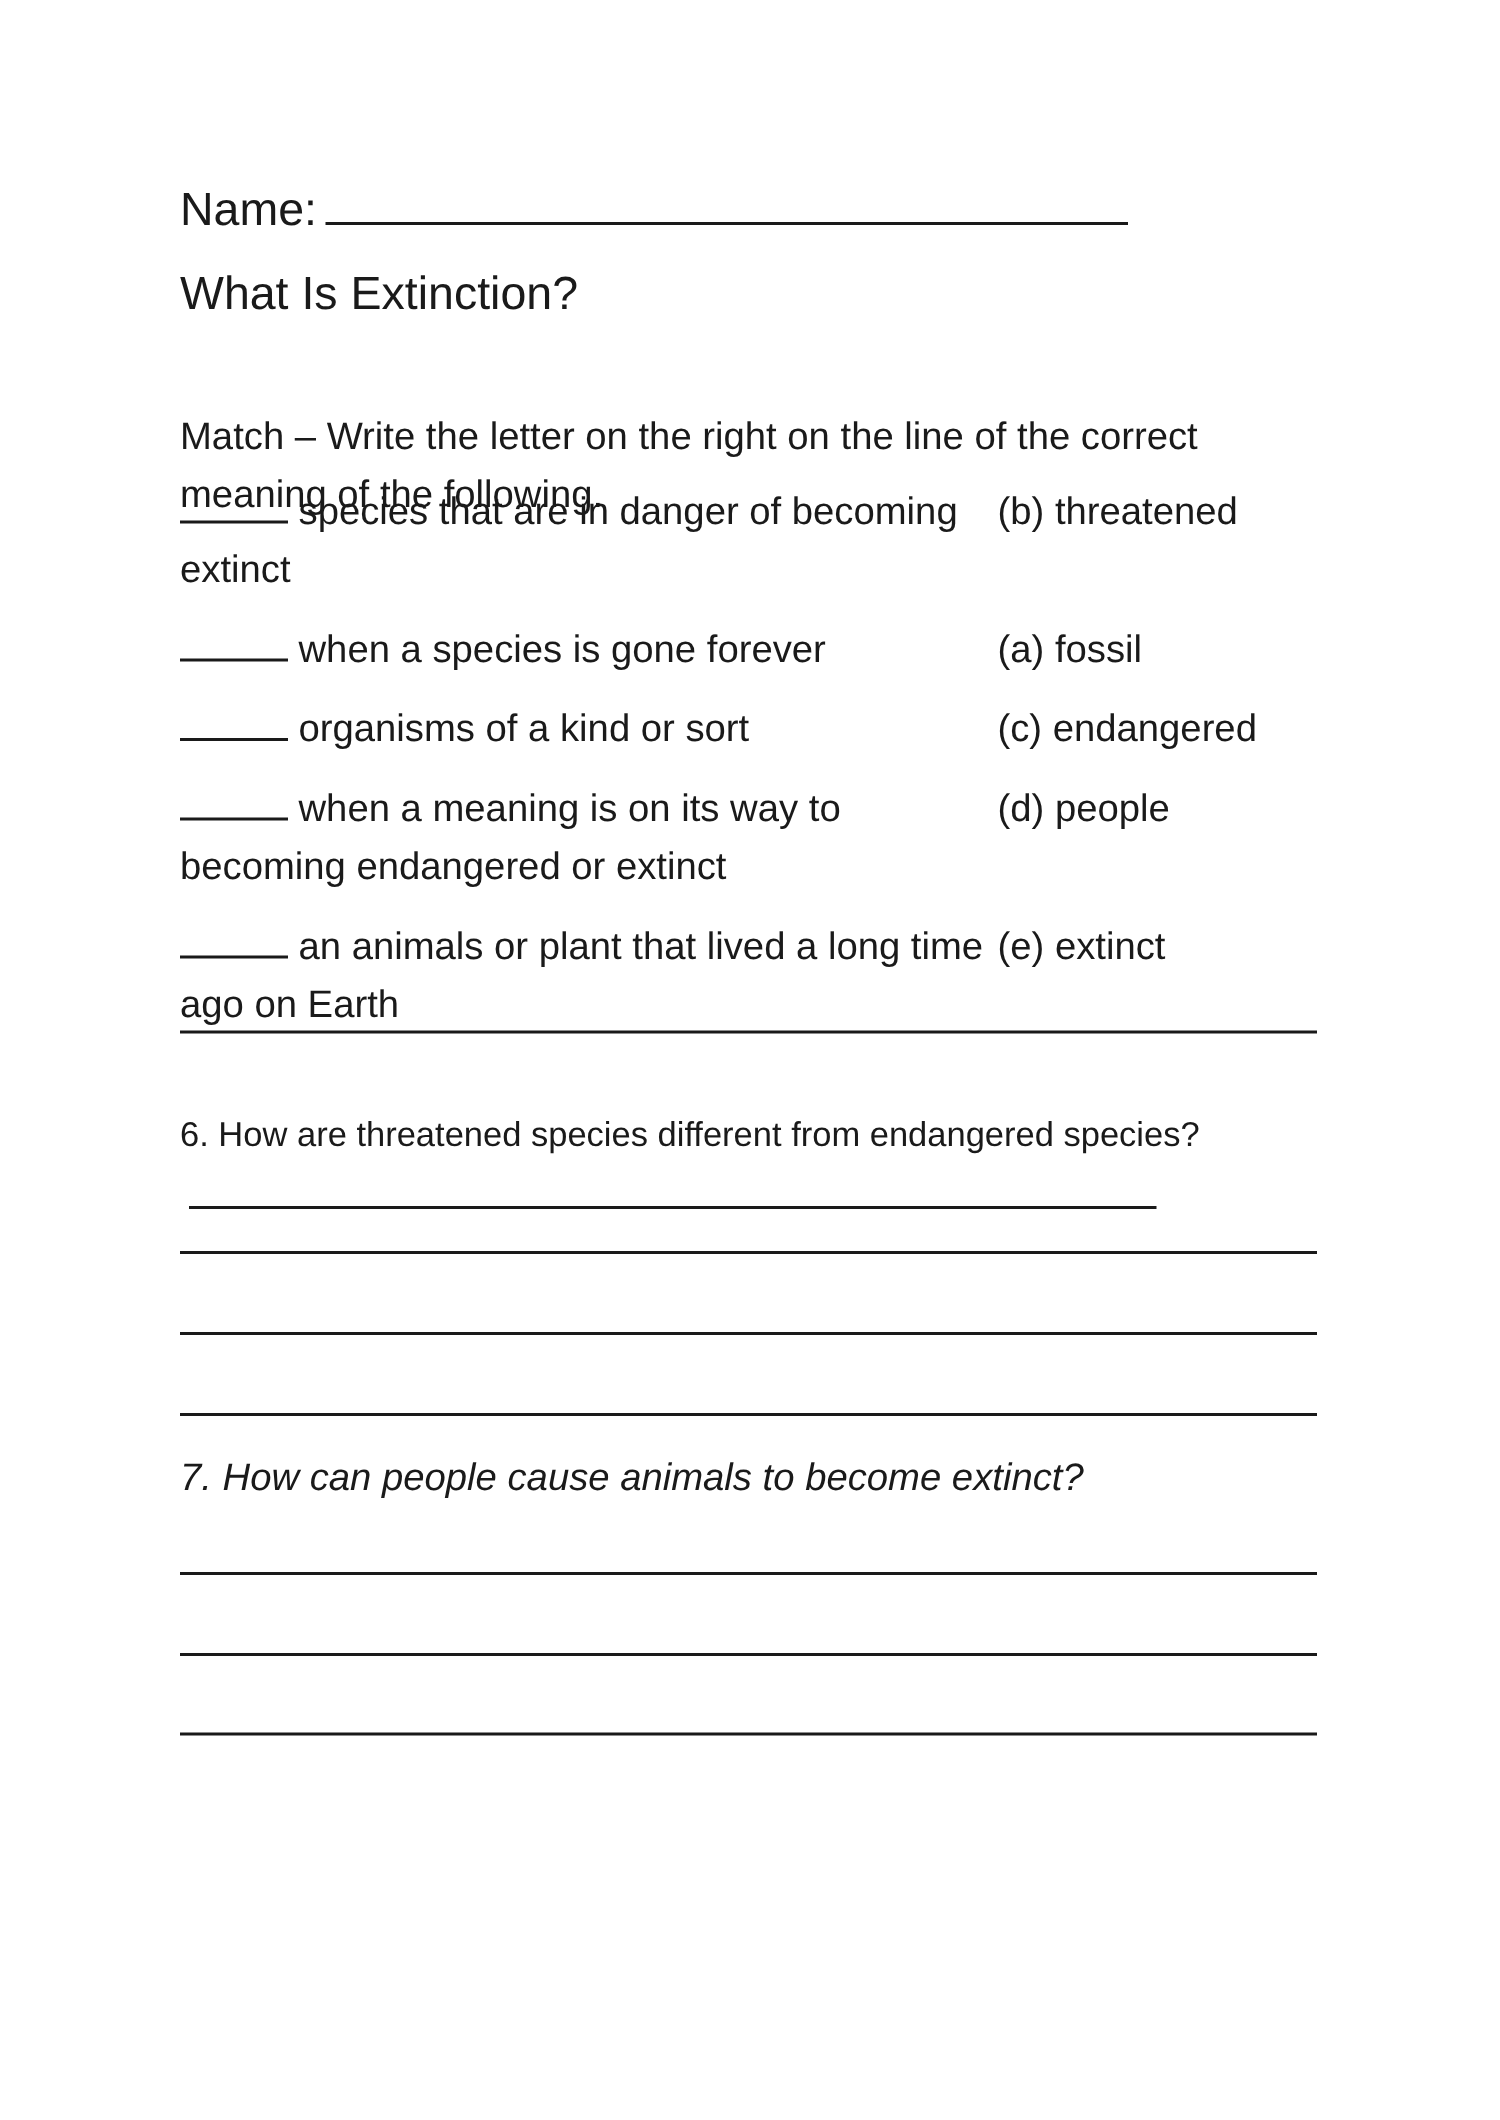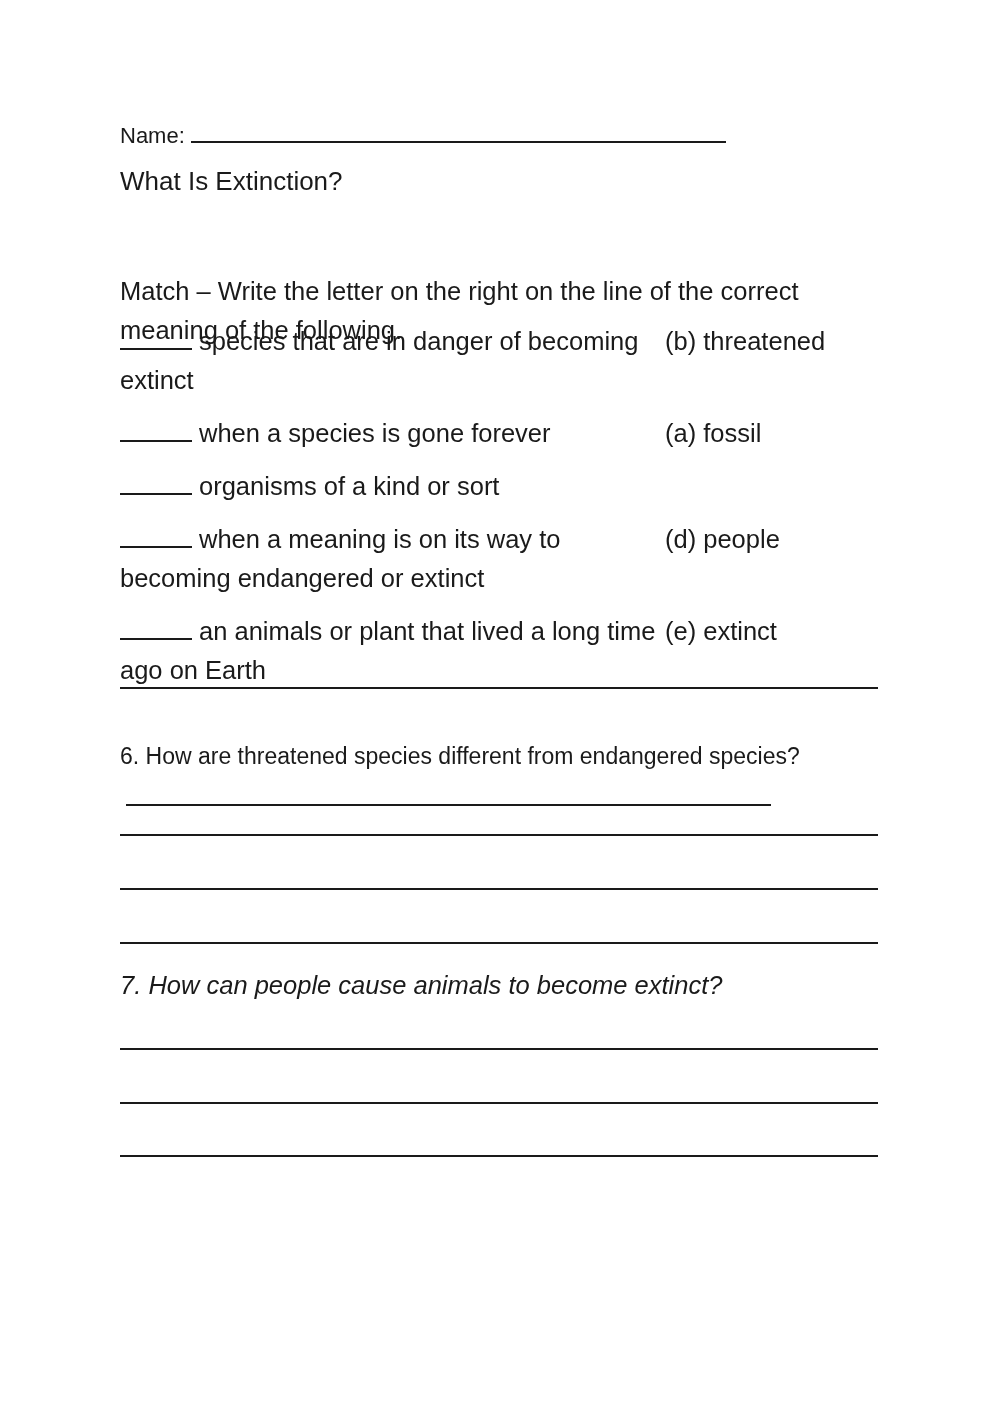--- a/index.html
+++ b/index.html
@@ -25,37 +25,37 @@
   
   .name-row {
     position: absolute;
     top: 122px;
     left: 0;
     width: 758px;
     display: flex;
     align-items: baseline;
   }
   .name-label {
-    font-size: 22px;
+    font-size: 31px;
     white-space: nowrap;
   }
   .name-blank {
     flex: 0 0 auto;
     width: 535px;
     margin-left: 6px;
     border-bottom: 2.6px solid #1a1a1a;
     height: 19px;
   }
 
   
   .title {
     position: absolute;
-    top: 166px;
-    left: 0;
-    font-size: 26px;
+    top: 178px;
+    left: 0;
+    font-size: 31px;
   }
 
   
   .instructions {
     position: absolute;
     top: 231px;
     left: 0;
     width: 700px;
     font-size: 25.5px;
     line-height: 39px;
@@ -162,20 +162,21 @@
       <div class="match-right">(b) threatened</div>
     </div>
 
     <div class="match-row">
       <div class="match-left"><span class="match-blank"></span><span>when a species is gone forever</span></div>
       <div class="match-right">(a) fossil</div>
     </div>
 
     <div class="match-row">
       <div class="match-left"><span class="match-blank"></span><span>organisms of a kind or sort</span></div>
+      <div class="match-right">(c) endangered</div>
     </div>
 
     <div class="match-row">
       <div class="match-left"><span class="match-blank"></span><span>when a meaning is on its way to becoming endangered or extinct</span></div>
       <div class="match-right">(d) people</div>
     </div>
 
     <div class="match-row">
       <div class="match-left"><span class="match-blank"></span><span>an animals or plant that lived a long time ago on Earth</span></div>
       <div class="match-right">(e) extinct</div>

